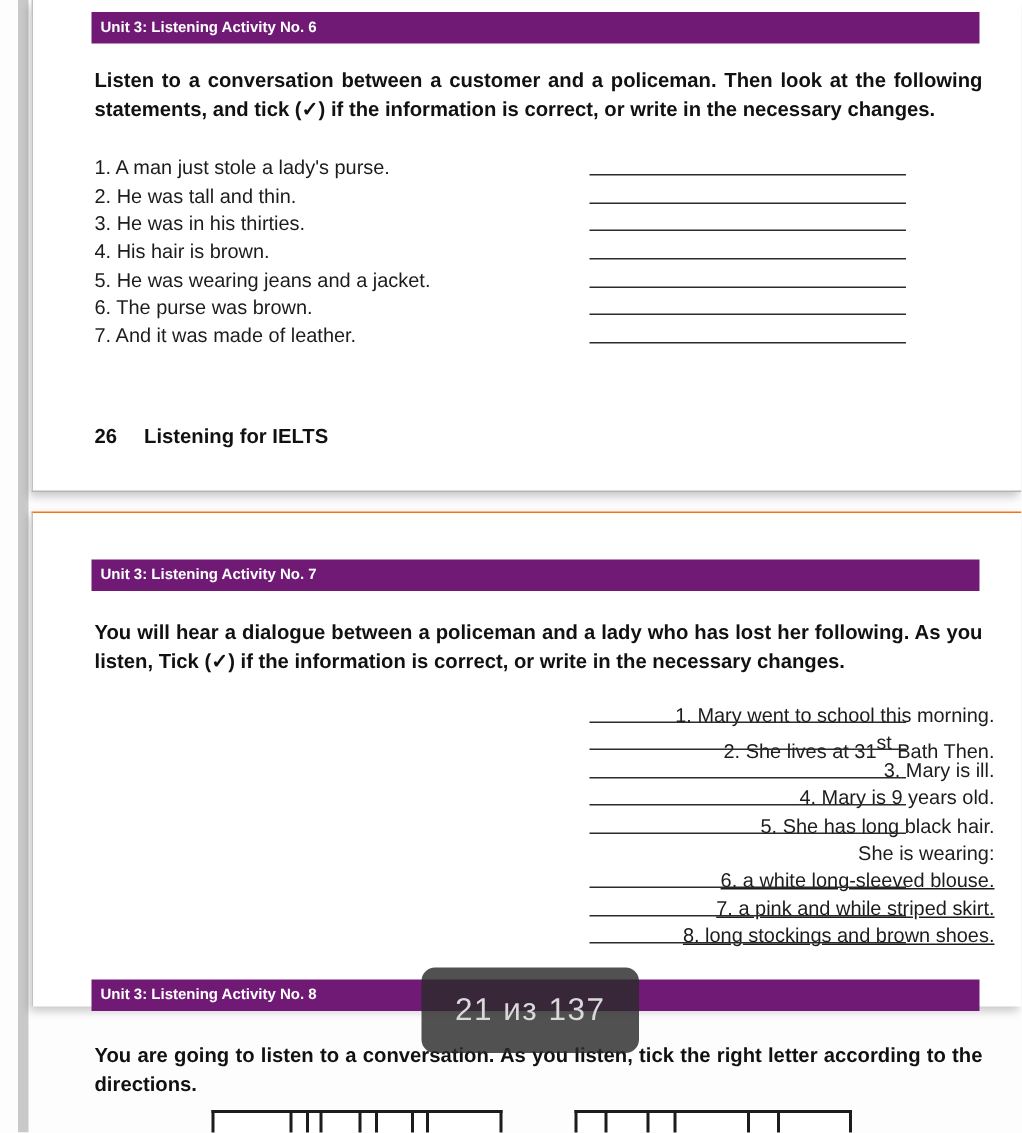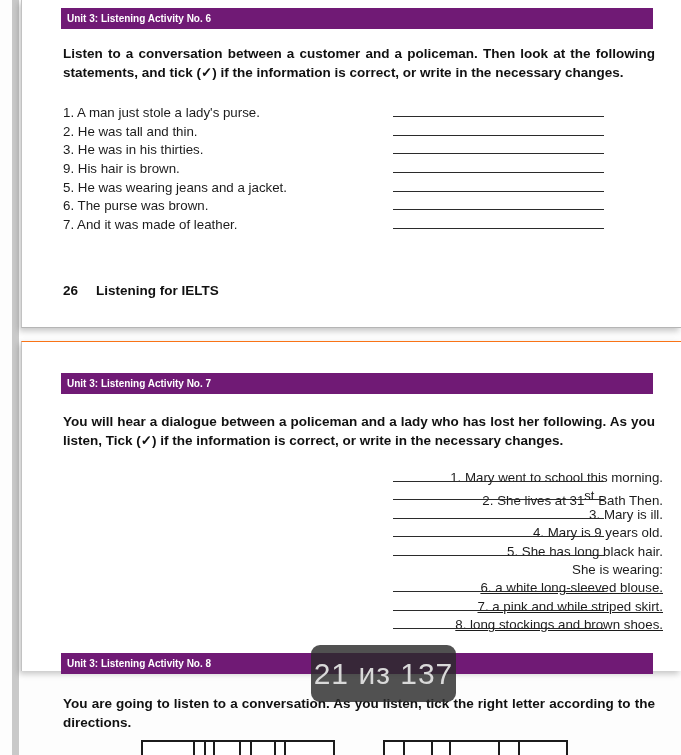--- a/index.html
+++ b/index.html
@@ -71,22 +71,22 @@
   }
   .boxgrid .cell { border-right: 2px solid #1c1c1c; box-sizing: border-box; }
   .boxgrid .cell:last-child { border-right: none; }
 
   .page-indicator {
     position: absolute; left: 281px; top: 645px;
     width: 145px; height: 57px;
     background: rgba(43,43,43,0.82);
     border-radius: 9px;
     display: flex; align-items: center; justify-content: center;
-    color: #d9d9d9; font-size: 30px; font-weight: 400;
-    z-index: 10; letter-spacing: 1px; margin-left: 30px;
+    color: #d9d9d9; font-size: 21px; font-weight: 400;
+    z-index: 10; letter-spacing: 1px;
   }
 </style>
 </head>
 <body>
 
 <div class="viewport">
 
   <div class="left-strip"></div>
 
   <div class="page page-1">
@@ -101,21 +101,21 @@
       </div>
       <div class="row">
         <span class="row-label">2. He was tall and thin.</span>
         <span class="blank-line"></span>
       </div>
       <div class="row">
         <span class="row-label">3. He was in his thirties.</span>
         <span class="blank-line"></span>
       </div>
       <div class="row">
-        <span class="row-label">9. His hair is brown.</span>
+        <span class="row-label">4. His hair is brown.</span>
         <span class="blank-line"></span>
       </div>
       <div class="row">
         <span class="row-label">5. He was wearing jeans and a jacket.</span>
         <span class="blank-line"></span>
       </div>
       <div class="row">
         <span class="row-label">6. The purse was brown.</span>
         <span class="blank-line"></span>
       </div>

